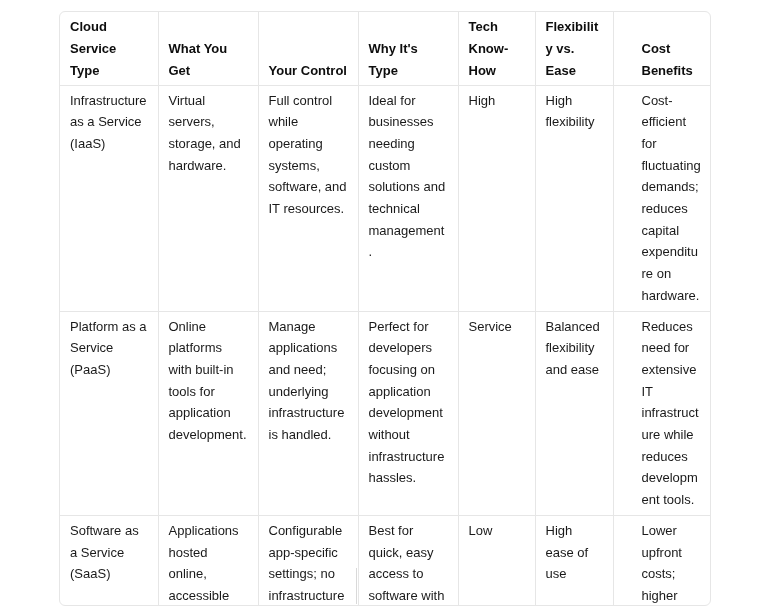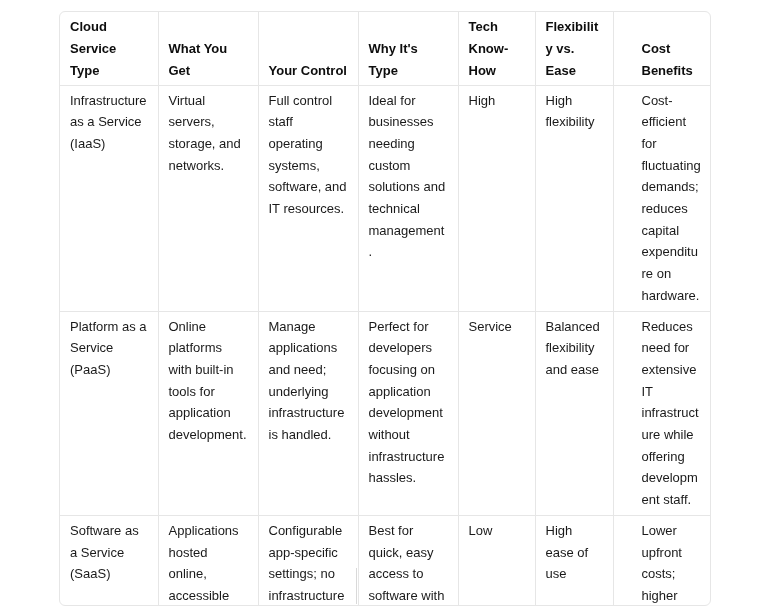--- a/index.html
+++ b/index.html
@@ -91,35 +91,35 @@
         <th>Your Control</th>
         <th>Why It's Type</th>
         <th>Tech Know-How</th>
         <th>Flexibility vs. Ease</th>
         <th>Cost Benefits</th>
       </tr>
     </thead>
     <tbody>
       <tr class="row-1">
         <td>Infrastructure as a Service (IaaS)</td>
-        <td>Virtual servers, storage, and networks.</td>
-        <td>Full control staff operating systems, software, and IT resources.</td>
+        <td>Virtual servers, storage, and hardware.</td>
+        <td>Full control while operating systems, software, and IT resources.</td>
         <td>Ideal for businesses needing custom solutions and technical management.</td>
         <td>High</td>
         <td>High flexibility</td>
         <td>Cost-efficient for fluctuating demands; reduces capital expenditure on hardware.</td>
       </tr>
       <tr class="row-2">
         <td>Platform as a Service (PaaS)</td>
         <td>Online platforms with built-in tools for application development.</td>
         <td>Manage applications and need; underlying infrastructure is handled.</td>
         <td>Perfect for developers focusing on application development without infrastructure hassles.</td>
         <td>Service</td>
         <td>Balanced flexibility and ease</td>
-        <td>Reduces need for extensive IT infrastructure while offering development staff.</td>
+        <td>Reduces need for extensive IT infrastructure while reduces development tools.</td>
       </tr>
       <tr class="row-3">
         <td>Software as a Service (SaaS)</td>
         <td>Applications hosted online, accessible via the internet.</td>
         <td>Configurable app-specific settings; no infrastructure control.</td>
         <td>Best for quick, easy access to software with minimal management needs.</td>
         <td>Low</td>
         <td>High ease of use</td>
         <td>Lower upfront costs; higher long-term costs but minimal IT staff needs.</td>
       </tr>

